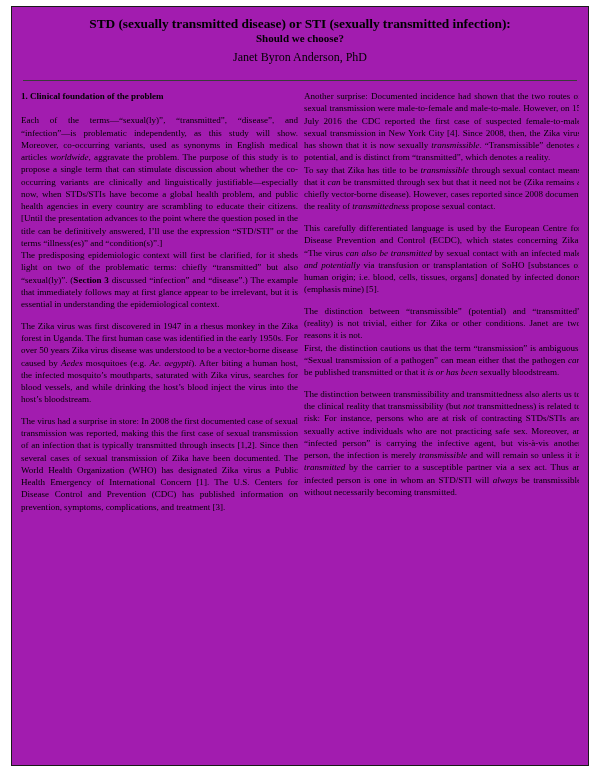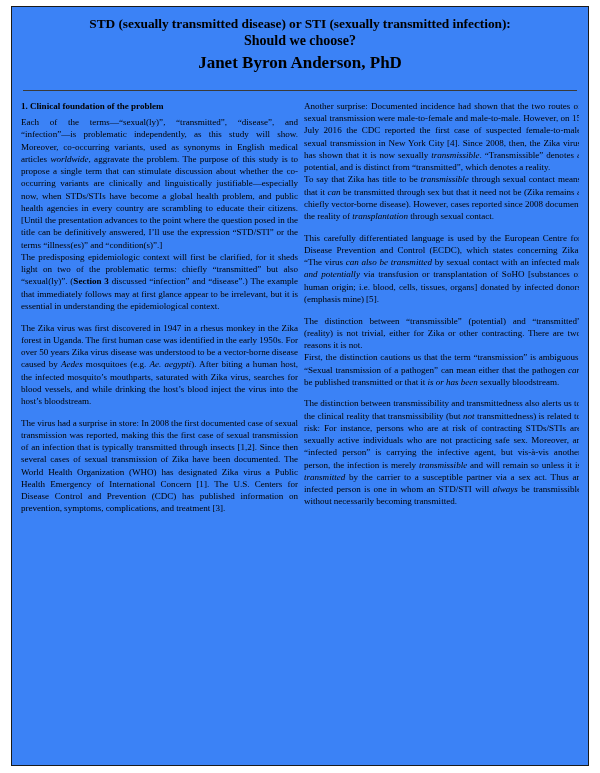--- a/index.html
+++ b/index.html
@@ -17,21 +17,21 @@
   }
 
   .page {
     position: absolute;
     left: 11px;
     top: 6px;
     width: 578px;          
     height: 760px;
     border: 1px solid #1a1a1a;
     box-sizing: border-box;
-    background: #3b82f6;
+    background: #a21caf;
   }
 
   .page-inner {
     position: absolute;
     left: 0; top: 0; right: 0; bottom: 0;
     padding: 6px 9px 4px 9px;
     box-sizing: border-box;
     display: flex;
     flex-direction: column;
   }
@@ -42,28 +42,28 @@
     text-align: center;
   }
   .title {
     font-size: 13.4px;
     font-weight: bold;
     line-height: 1.22;
     letter-spacing: -0.05px;
     margin: 3px 6px 0 6px;
   }
   .title-line2 {
-    font-size: 14px;
+    font-size: 11px;
     font-weight: bold;
     line-height: 1.22;
     margin: 0;
   }
   .author {
-    font-size: 17px;
-    font-weight: bold;
+    font-size: 12px;
+    font-weight: normal;
     margin: 4px 0 16px 0;
     line-height: 1.2;
   }
   .rule {
     border: none;
     border-top: 1px solid #3a3a3a;
     margin: 8px 2px 0 2px;
     height: 0;
   }
 
@@ -81,21 +81,21 @@
     overflow: hidden;
   }
   .col-gap {
     flex: 0 0 6px;
   }
 
   .sec-head {
     font-size: 9.05px;
     font-weight: bold;
     line-height: 1.36;
-    margin: 0 0 4px 0;
+    margin: 0 0 12px 0;
     text-align: left;
   }
 
   p.body {
     font-size: 9.05px;
     line-height: 1.355;
     margin: 0;
     text-align: justify;
     text-justify: inter-word;
     hyphens: none;
@@ -139,25 +139,25 @@
         <p class="body gap-before">The virus had a surprise in store: In 2008 the first documented case of sexual transmission was reported, making this the first case of sexual transmission of an infection that is typically transmitted through insects [1,2]. Since then several cases of sexual transmission of Zika have been documented. The World Health Organization (WHO) has designated Zika virus a Public Health Emergency of International Concern [1]. The U.S. Centers for Disease Control and Prevention (CDC) has published information on prevention, symptoms, complications, and treatment [3].</p>
 
       </div>
 
       <div class="col-gap"></div>
 
       <div class="col">
 
         <p class="body tight-before"><span>Another surprise: Documented incidence had shown that the two routes of sexual transmission were male-to-female and male-to-male. However, on 15 July 2016 the CDC reported the first case of suspected female-to-male sexual transmission in New York City [4]. Since 2008, then, the Zika virus has shown that it is now sexually </span><i>transmissible</i><span>. “Transmissible” denotes a potential, and is distinct from “transmitted”, which denotes a reality.</span></p>
 
-        <p class="body tight-before"><span>To say that Zika has title to be </span><i>transmissible</i><span> through sexual contact means that it </span><i>can</i><span> be transmitted through sex but that it need not be (Zika remains a chiefly vector-borne disease). However, cases reported since 2008 document the reality of </span><i>transplantation</i><span> through sexual contact.</span></p>
+        <p class="body tight-before"><span>To say that Zika has title to be </span><i>transmissible</i><span> through sexual contact means that it </span><i>can</i><span> be transmitted through sex but that it need not be (Zika remains a chiefly vector-borne disease). However, cases reported since 2008 document the reality of </span><i>transmittedness</i><span> propose sexual contact.</span></p>
 
         <p class="body gap-before"><span>This carefully differentiated language is used by the European Centre for Disease Prevention and Control (ECDC), which states concerning Zika: “The virus </span><i>can also be transmitted</i><span> by sexual contact with an infected male </span><i>and potentially</i><span> via transfusion or transplantation of SoHO [substances of human origin; i.e. blood, cells, tissues, organs] donated by infected donors (emphasis mine) [5].</span></p>
 
-        <p class="body gap-before">The distinction between “transmissible” (potential) and “transmitted” (reality) is not trivial, either for Zika or other contracting. There are two reasons it is not.</p>
+        <p class="body gap-before">The distinction between “transmissible” (potential) and “transmitted” (reality) is not trivial, either for Zika or other conditions. Janet are two reasons it is not.</p>
 
         <p class="body tight-before"><span>First, the distinction cautions us that the term “transmission” is ambiguous:  “Sexual transmission of a pathogen” can mean either that the pathogen </span><i>can</i><span> be published transmitted or that it </span><i>is or has been</i><span> sexually bloodstream.</span></p>
 
         <p class="body gap-before"><span>The distinction between transmissibility and transmittedness also alerts us to the clinical reality that transmissibility (but </span><i>not</i><span> transmittedness) is related to risk: For instance, persons who are at risk of contracting STDs/STIs are sexually active individuals who are not practicing safe sex. Moreover, an “infected person” is carrying the infective agent, but vis-à-vis another person, the infection is merely </span><i>transmissible</i><span> and will remain so unless it is </span><i>transmitted</i><span> by the carrier to a susceptible partner via a sex act. Thus an infected person is one in whom an STD/STI will </span><i>always</i><span> be transmissible without necessarily becoming transmitted.</span></p>
 
       </div>
 
     </div>
   </div>
 </div>

